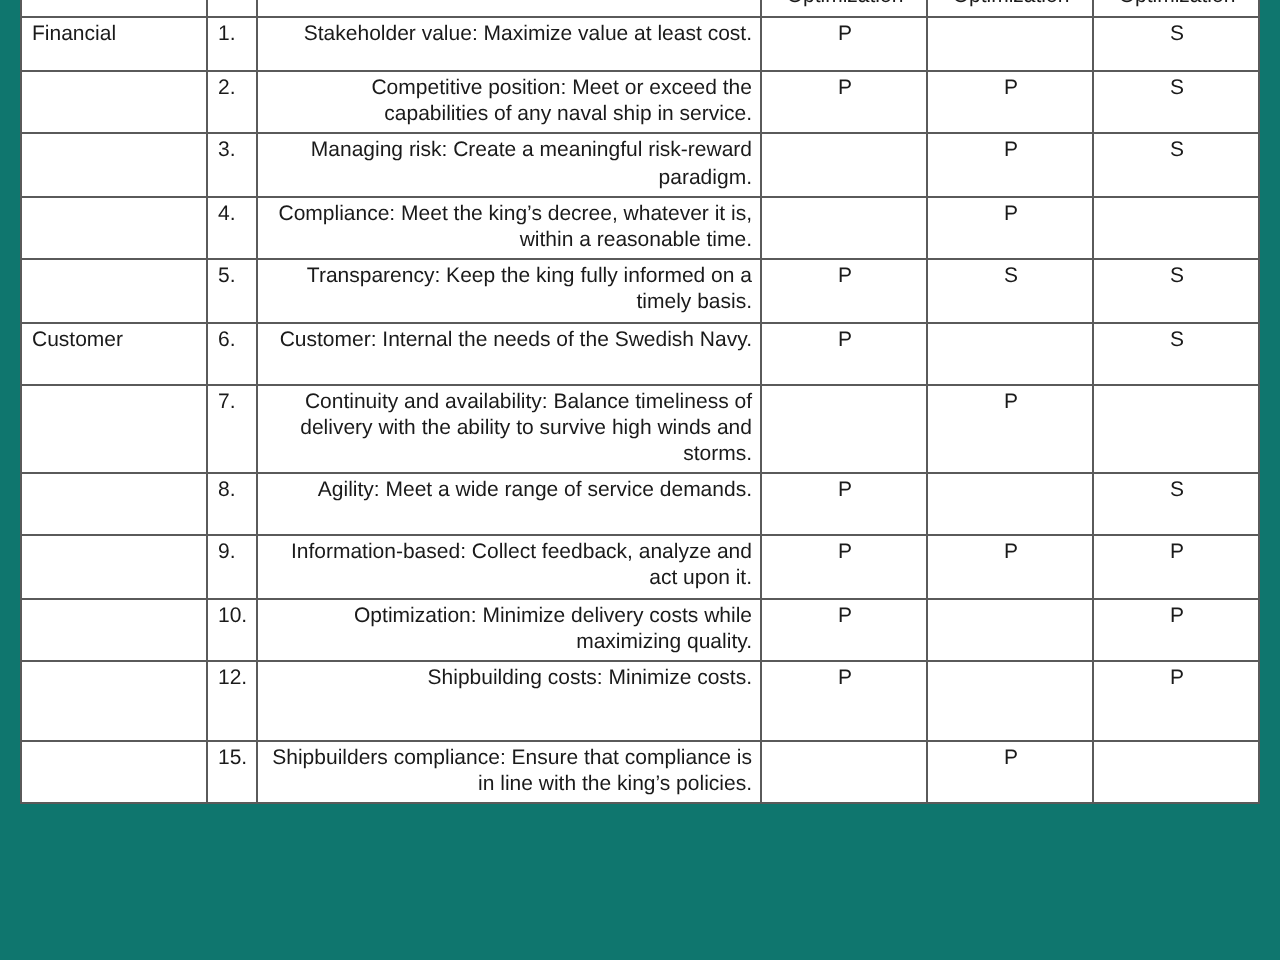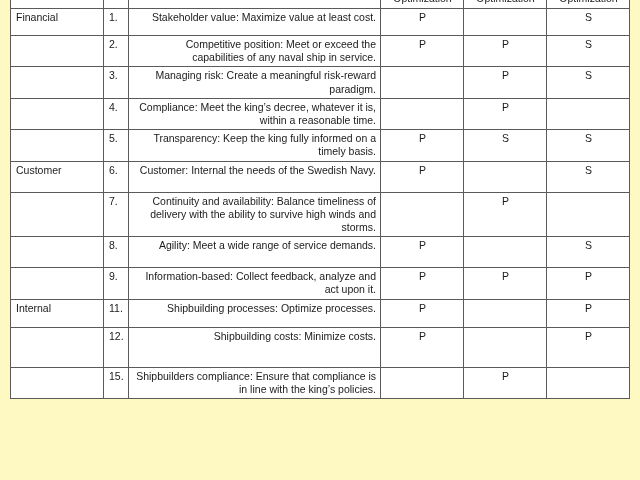--- a/index.html
+++ b/index.html
@@ -13,21 +13,21 @@
     overflow: hidden;
     font-family: "Liberation Sans", sans-serif;
     color: #1a1a1a;
     -webkit-font-smoothing: antialiased;
   }
 
   #sheet {
     position: relative;
     width: 640px;
     height: 480px;
-    background: #fef9c3;
+    background: #0f766e;
     overflow: hidden;
   }
 
   
   #table-wrap {
     position: absolute;
     left: 10px;
     top: -11px;          
     width: 618px;
   }
@@ -181,24 +181,24 @@
             <td class="mark">S</td>
           </tr>
           <tr style="height: 28px;">
             <td class="perspective"></td>
             <td class="num">9.</td>
             <td class="desc">Information-based:  Collect feedback, analyze and act upon it.</td>
             <td class="mark">P</td>
             <td class="mark">P</td>
             <td class="mark">P</td>
           </tr>
-          <tr class="group-start" style="height: 28px;">
-            <td class="perspective">Internal</td>
-            <td class="num">11.</td>
-            <td class="desc">Shipbuilding processes:  Optimize processes.</td>
+          <tr style="height: 29px;">
+            <td class="perspective"></td>
+            <td class="num">10.</td>
+            <td class="desc">Optimization:  Minimize  delivery costs while maximizing quality.</td>
             <td class="mark">P</td>
             <td class="mark"></td>
             <td class="mark">P</td>
           </tr>
           <tr style="height: 40px; margin-top: 14px;">
             <td class="perspective"></td>
             <td class="num">12.</td>
             <td class="desc">Shipbuilding costs:  Minimize costs.</td>
             <td class="mark">P</td>
             <td class="mark"></td>

